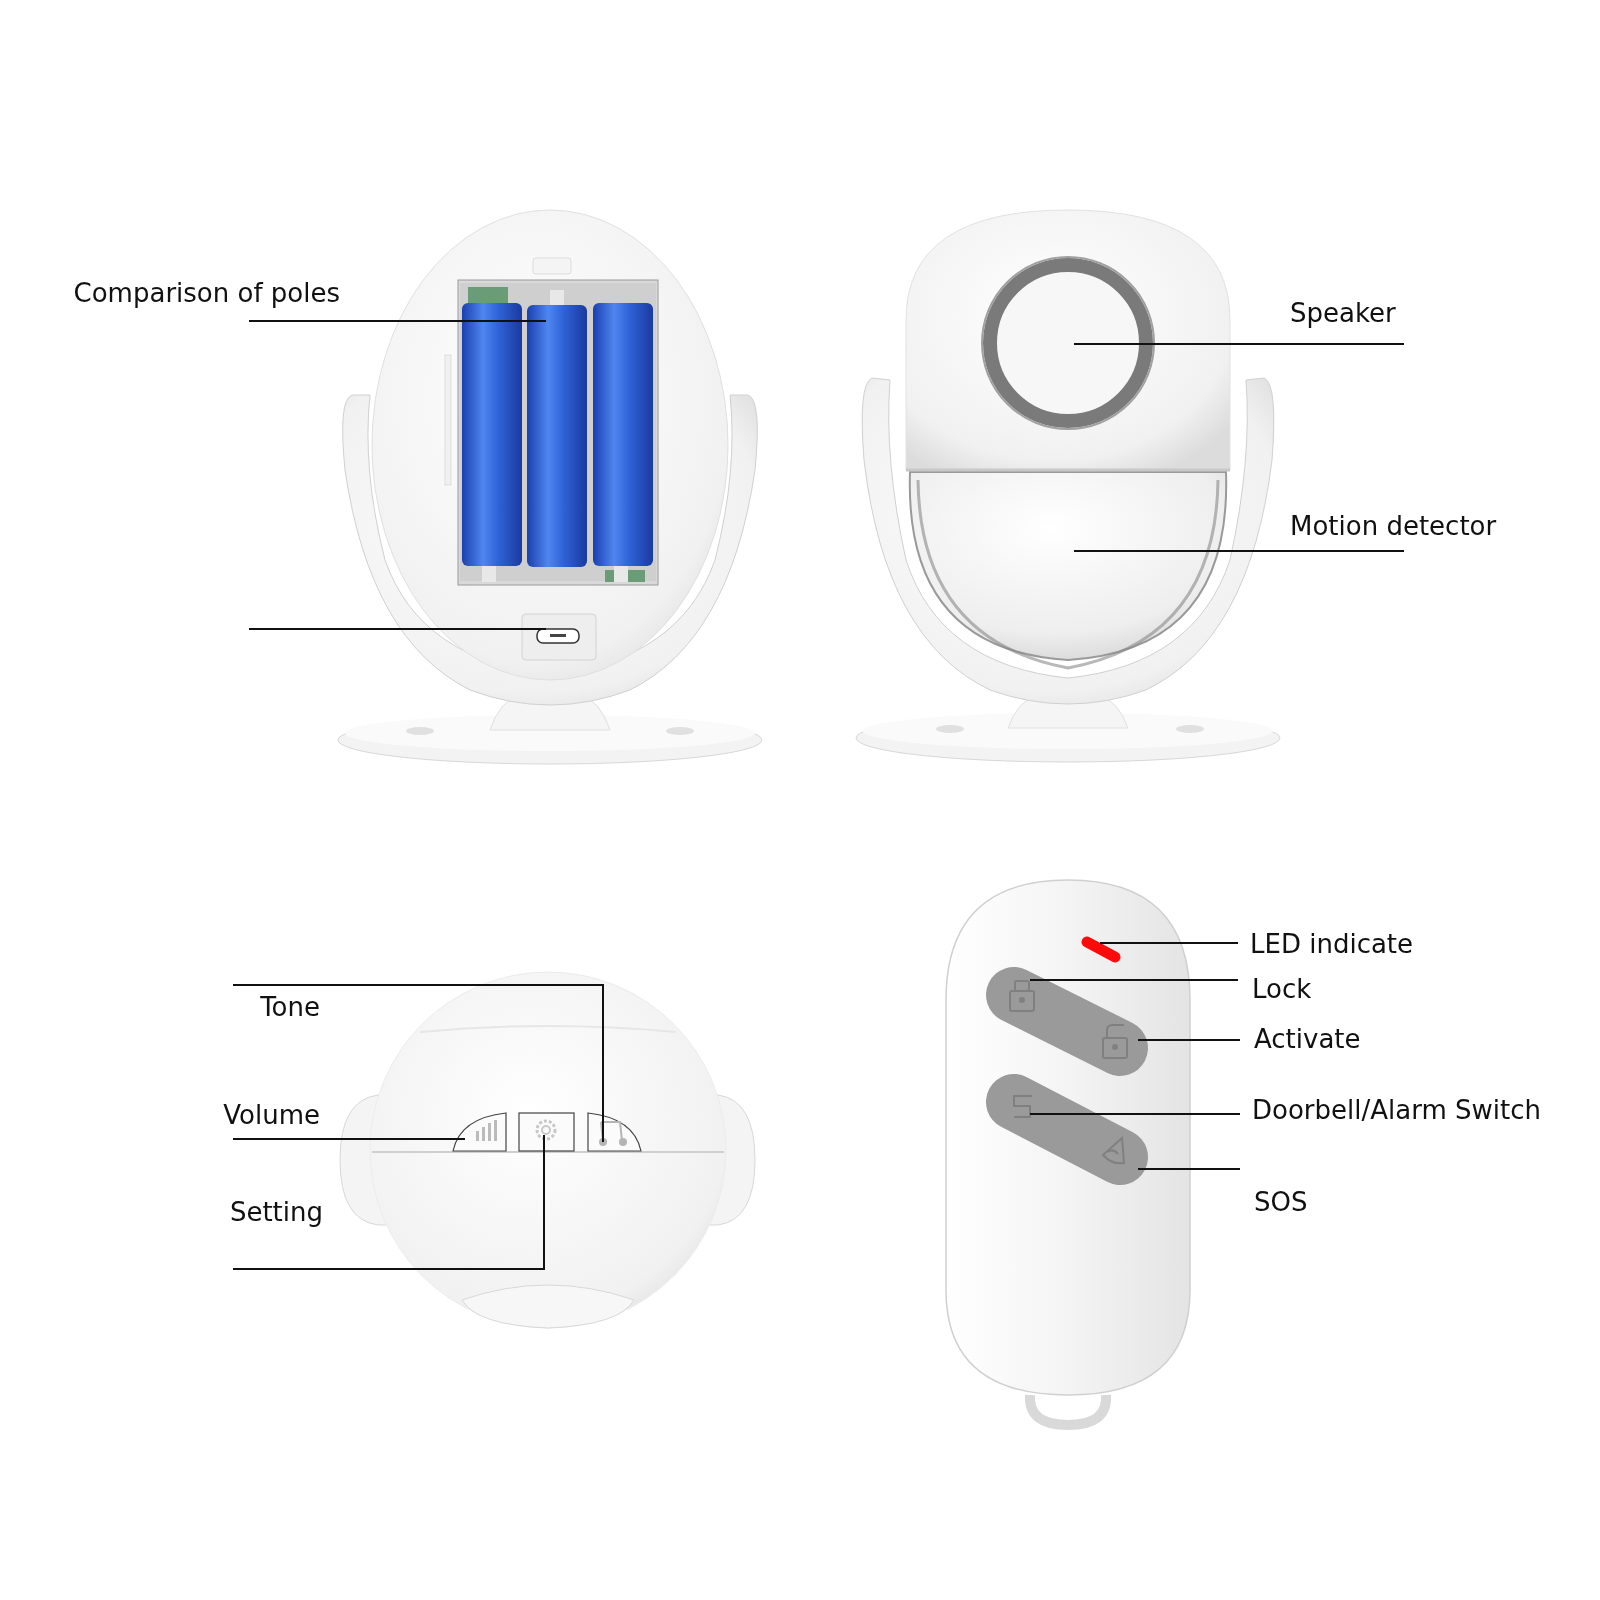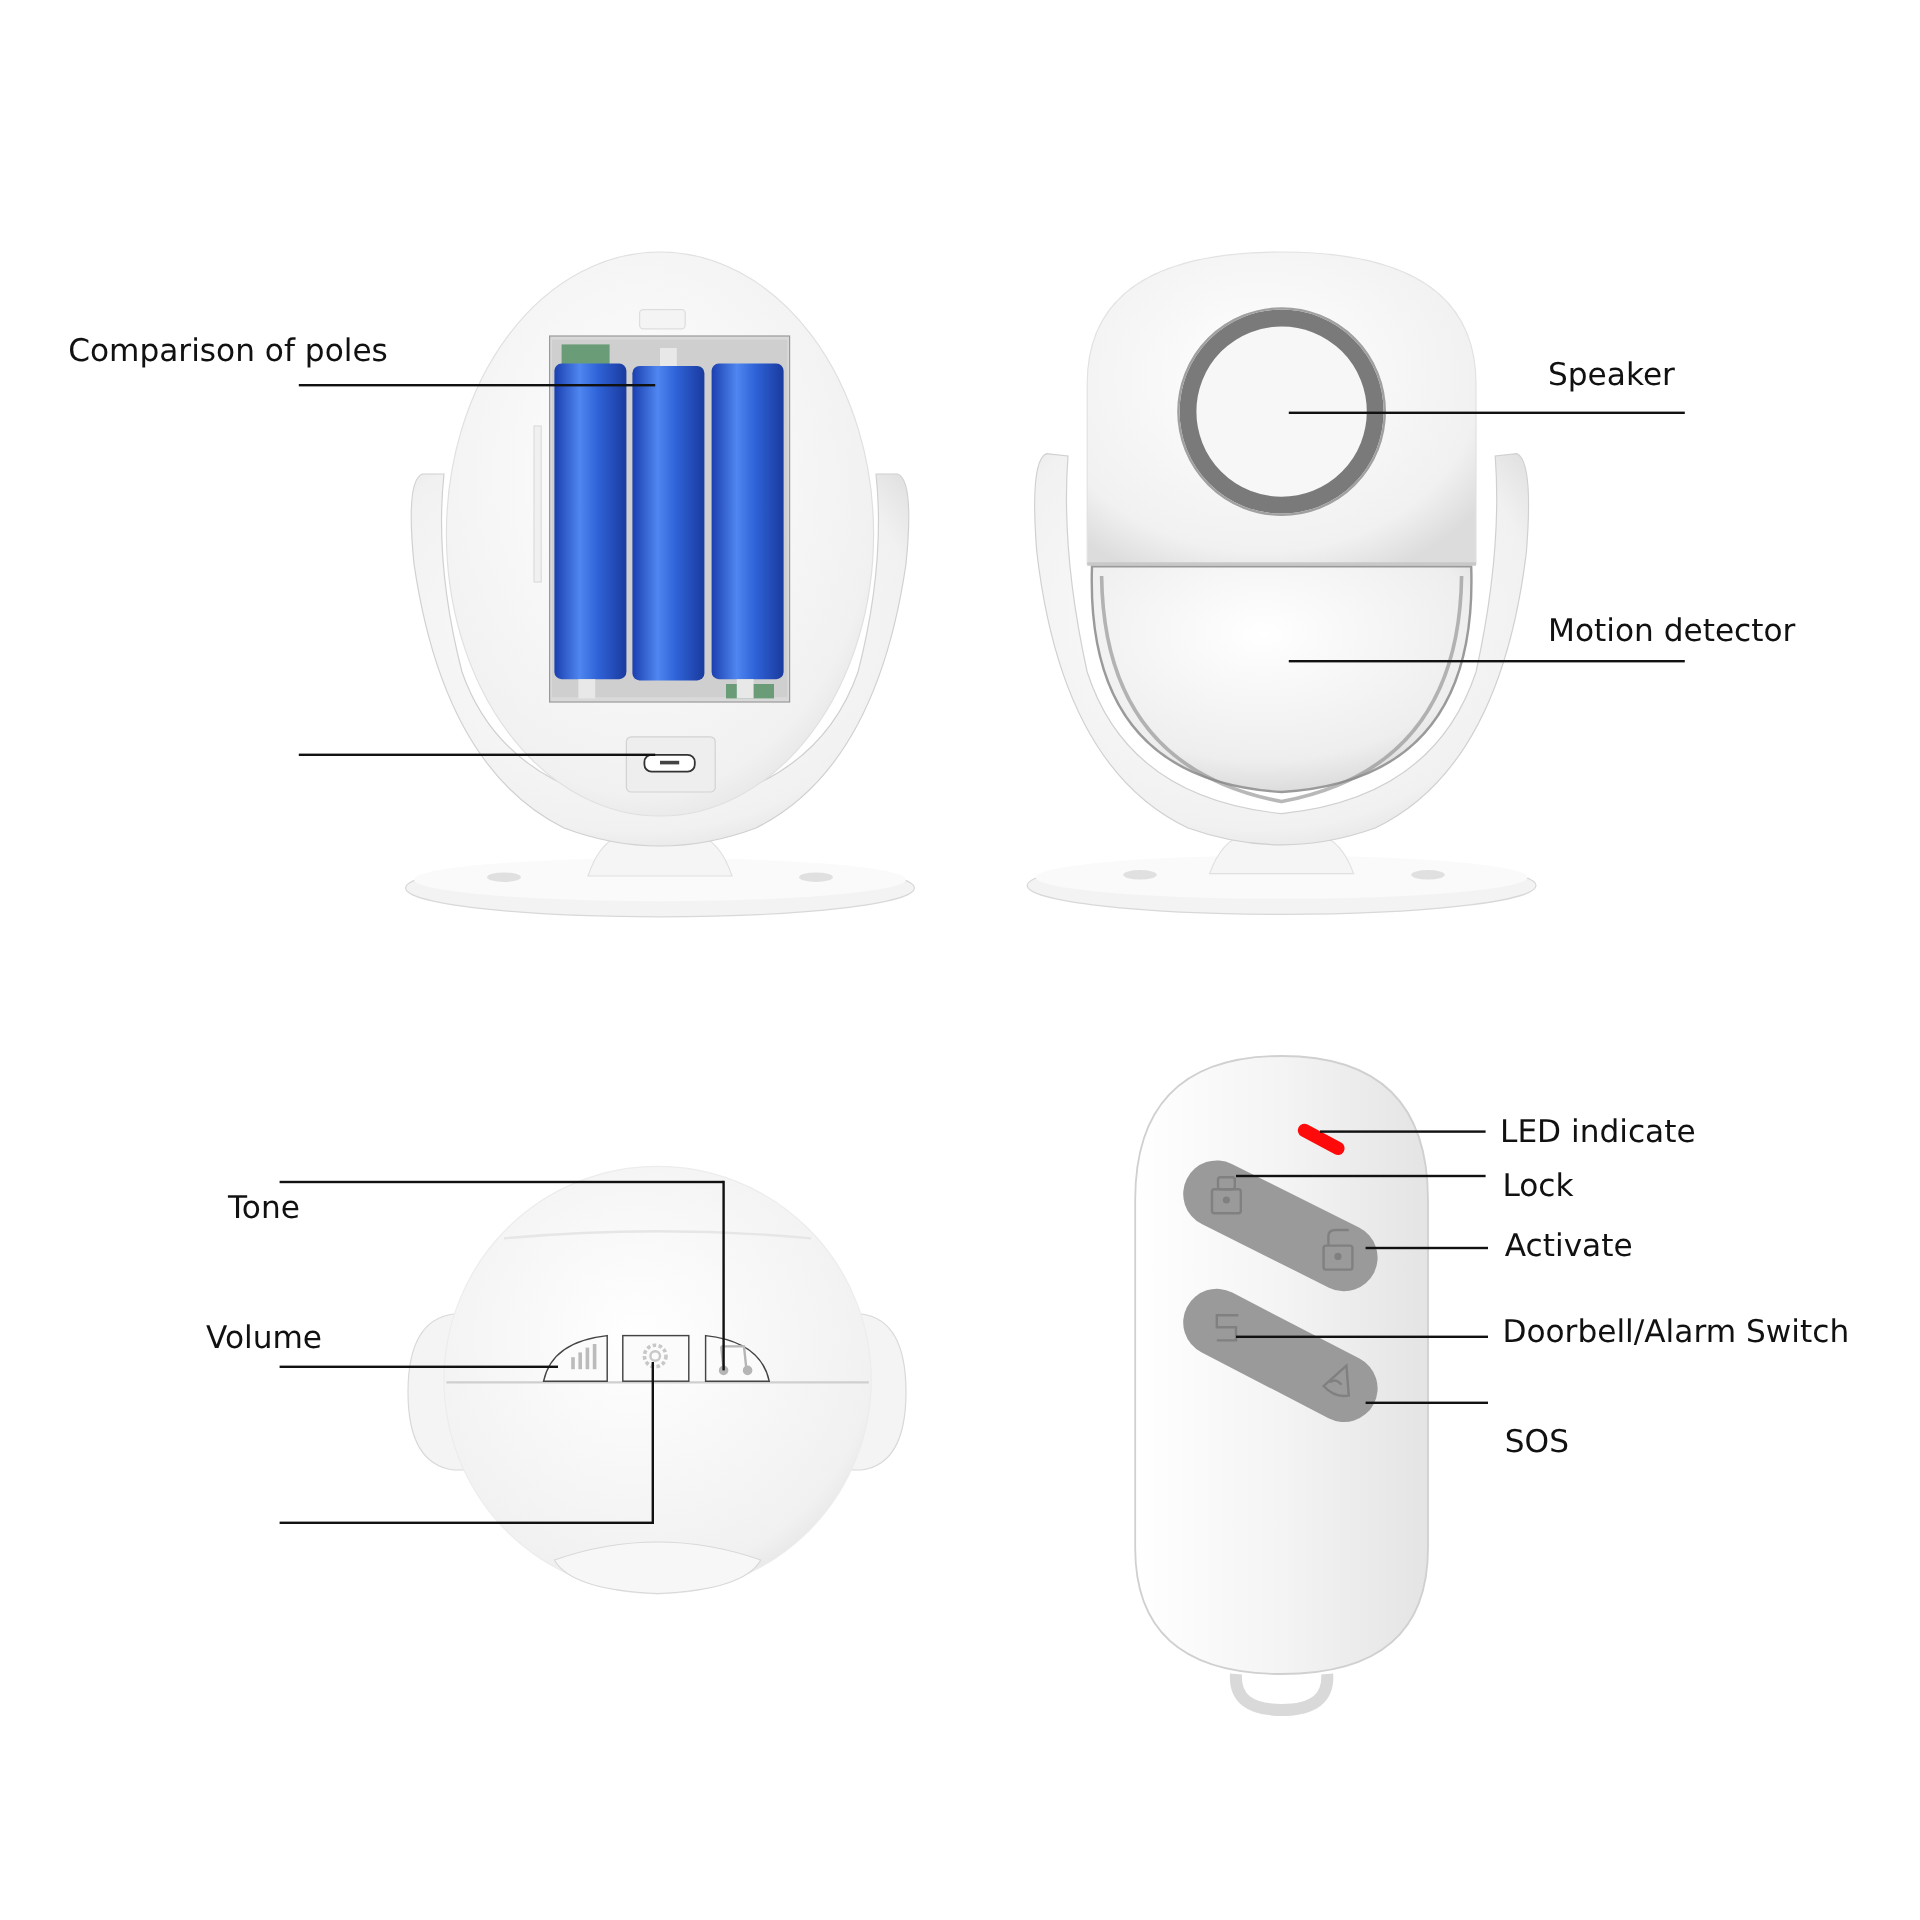--- a/index.html
+++ b/index.html
@@ -1,18 +1,18 @@
 <!DOCTYPE html>
 <html><head>
   <meta charset="utf-8">
   <style>
     html,body{margin:0;padding:0;background:#ffffff;}
     body{width:1600px;height:1600px;position:relative;overflow:hidden;font-family:"DejaVu Sans","Liberation Sans",sans-serif;color:#111;}
     .label{position:absolute;font-size:26px;line-height:35px;color:#111;white-space:nowrap;}
-    .label.right{text-align:center;}
+    .label.right{text-align:right;}
     .line{position:absolute;background:#111;}
     .h{height:2px;}
     .v{width:2px;}
     svg{position:absolute;overflow:visible;}
   </style>
 </head>
 <body>
 
 <div>
   <svg width="1600" height="1600" style="left:0;top:0;">
@@ -142,20 +142,21 @@
   </svg>
 
   <div class="line h" style="left:233px;top:984px;width:370px;"></div>
   <div class="line v" style="left:602px;top:984px;height:158px;"></div>
   <span class="label right" style="left:120px;top:990px;width:200px;">Tone</span>
 
   <span class="label right" style="left:120px;top:1098px;width:200px;">Volume</span>
   <div class="line h" style="left:233px;top:1138px;width:232px;"></div>
 
   <div style="position:absolute;left:20px;top:1195px;width:303px;">
+    <div class="label right" style="position:relative;width:303px;">Setting</div>
   </div>
   <div class="line h" style="left:233px;top:1268px;width:312px;"></div>
   <div class="line v" style="left:543px;top:1135px;height:135px;"></div>
 </div>
 
 <div>
   <svg width="1600" height="1600" style="left:0;top:0;">
     <defs>
       <linearGradient id="remoteBody" x1="0" x2="1" y1="0" y2="0">
         <stop offset="0" stop-color="#ffffff"></stop>

